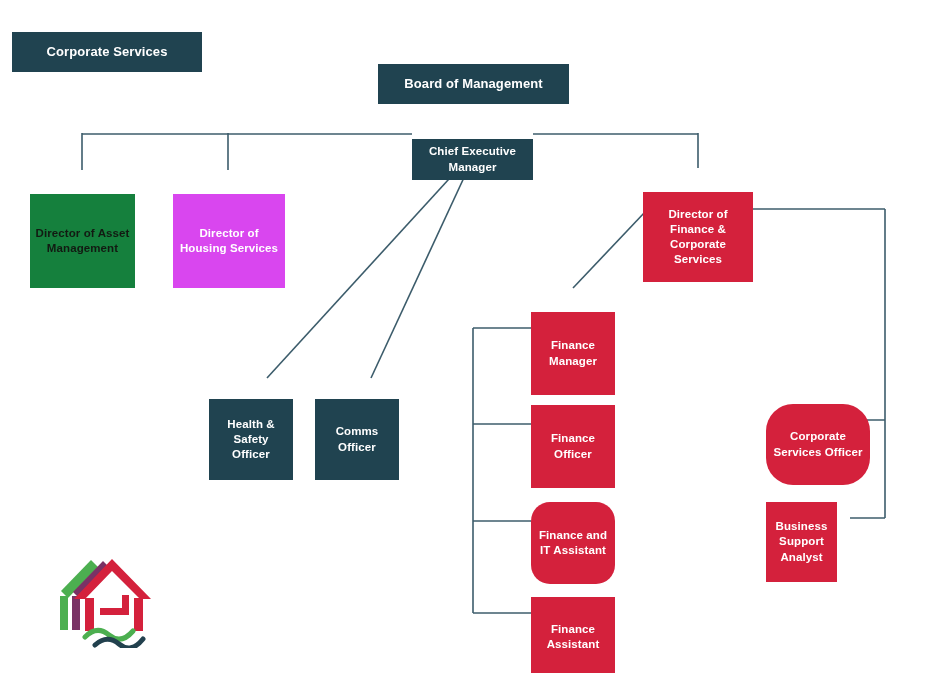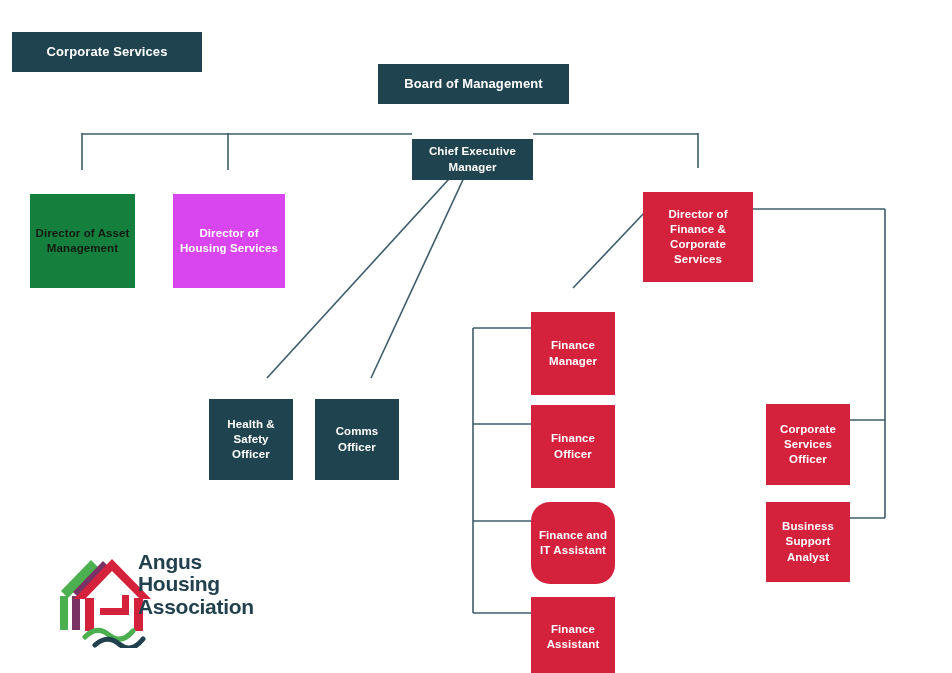--- a/index.html
+++ b/index.html
@@ -129,24 +129,24 @@
       </div>
       <div class="node node-red" style="left: 531px; top: 381px; width: 84px; height: 83px; font-size: 11.5px;">
         <span>Finance Officer</span>
       </div>
       <div class="node node-red" style="left: 531px; top: 478px; width: 84px; height: 82px; font-size: 11.5px; border-radius: 19px;">
         <span>Finance and IT Assistant</span>
       </div>
       <div class="node node-red" style="left: 531px; top: 573px; width: 84px; height: 80px; font-size: 11.5px;">
         <span>Finance Assistant</span>
       </div>
-      <div class="node node-red" style="left: 766px; top: 380px; width: 84px; height: 81px; font-size: 11.5px;">
+      <div class="node node-red" style="left: 766px; top: 380px; width: 104px; height: 81px; font-size: 11.5px; border-radius: 27px;">
         <span>Corporate Services Officer</span>
       </div>
-      <div class="node node-red" style="left: 766px; top: 478px; width: 84px; height: 80px; font-size: 11.5px; align-items: center;">
+      <div class="node node-red" style="left: 766px; top: 478px; width: 71px; height: 80px; font-size: 11.5px; align-items: center;">
         <span>Business Support Analyst</span>
       </div>
     </div>
 
   <div id="logo">
     <svg id="logo-mark" viewBox="0 0 105 100" xmlns="http://www.w3.org/2000/svg">
 
       <path d="M6 43 L36 12 L43 19 L13 50 Z" fill="#4CAF50"></path>
 
       <path d="M18 44 L48 13 L55 20 L25 51 Z" fill="#7A3265"></path>
@@ -160,20 +160,15 @@
       <rect x="30" y="50" width="9" height="33" fill="#D4213C"></rect>
 
       <rect x="79" y="50" width="9" height="33" fill="#D4213C"></rect>
 
       <path d="M45 60 h22 v-13 h7 v20 h-29 z" fill="#D4213C"></path>
 
       <path d="M30 89 q12 -12 24 -2 q12 10 24 -4" fill="none" stroke="#4CAF50" stroke-width="5" stroke-linecap="round"></path>
 
       <path d="M40 97 q12 -11 24 -1 q12 10 24 -5" fill="none" stroke="#22414E" stroke-width="5" stroke-linecap="round"></path>
     </svg>
-    <div id="logo-wordmark">
-      <span class="logo-line">Angus</span>
-      <span class="logo-line">Housing</span>
-      <span class="logo-line">Association</span>
-    </div>
   </div>
 
 </div>
 
 </body></html>

